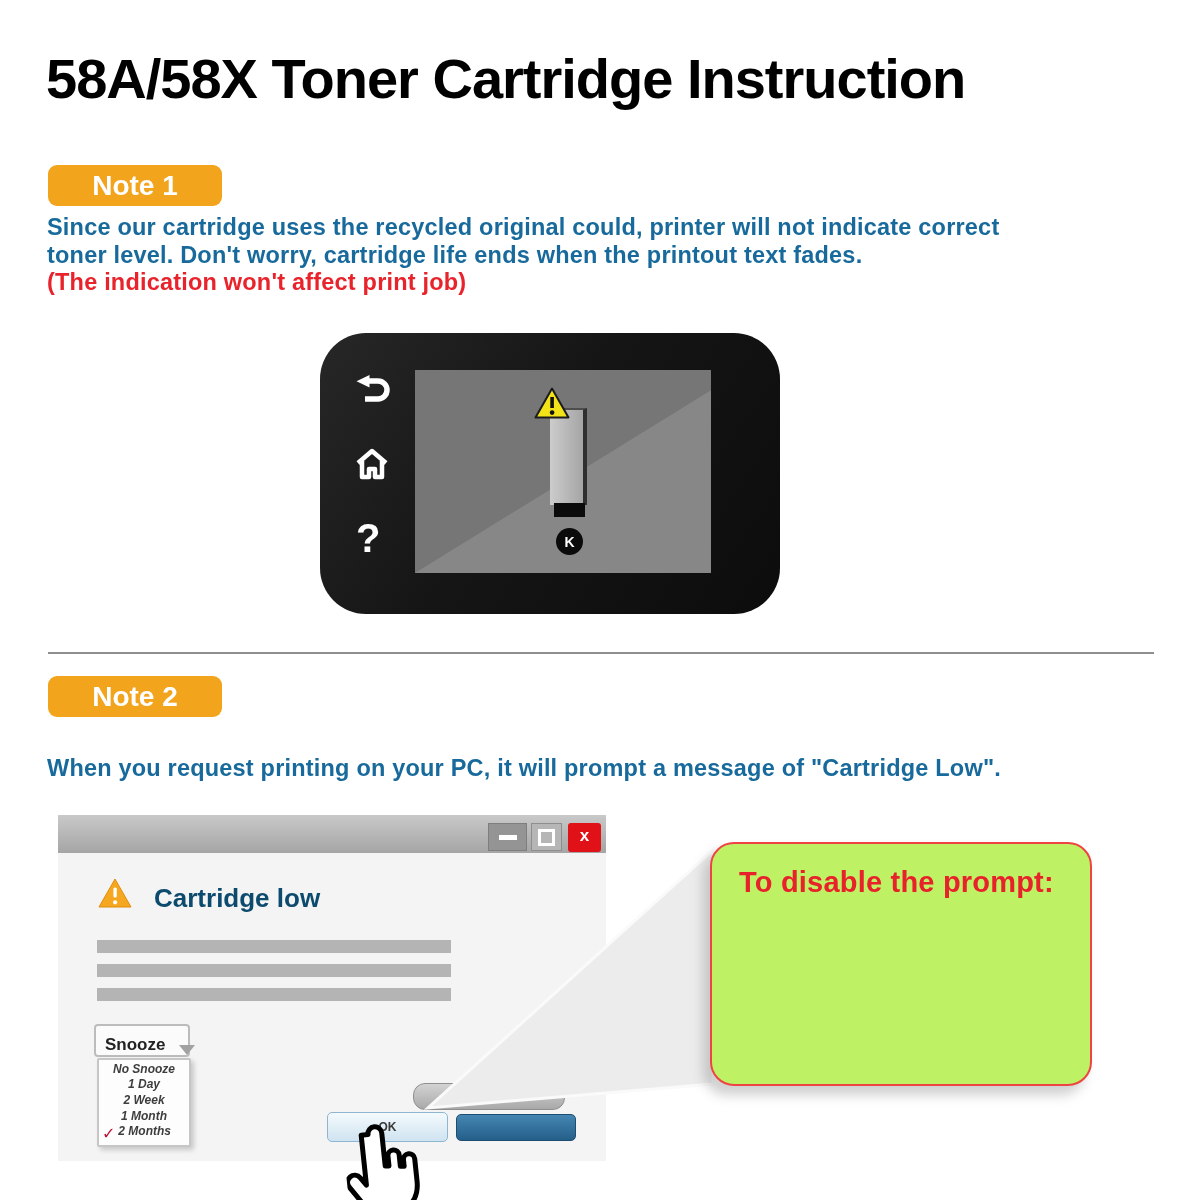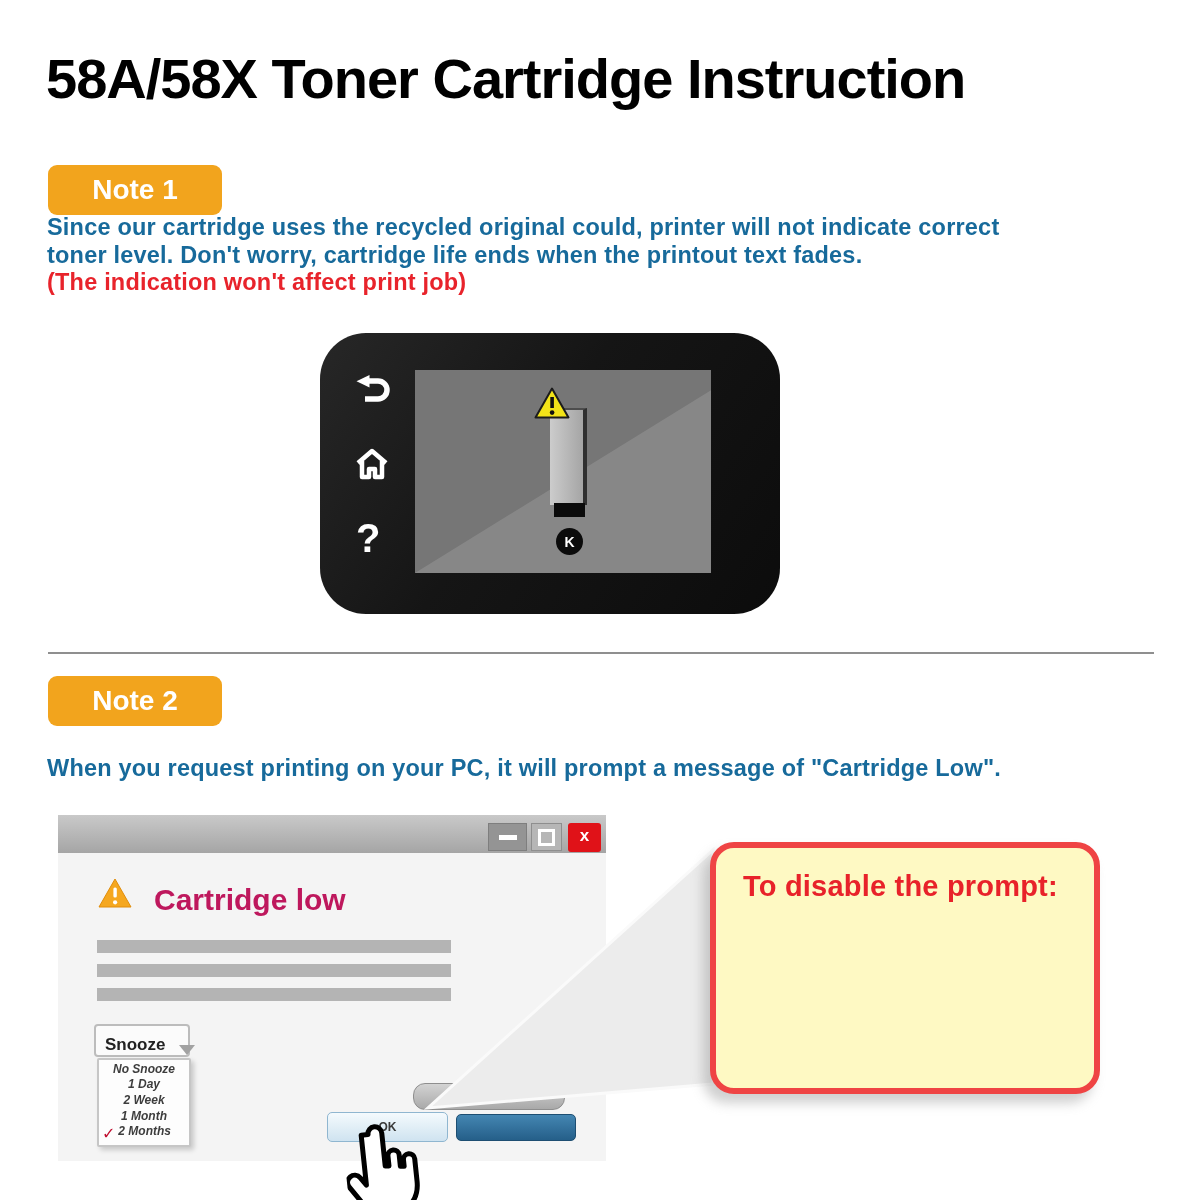--- a/index.html
+++ b/index.html
@@ -4,21 +4,21 @@
 <style>
   html,body{margin:0;padding:0;background:#fff;}
   #canvas{position:relative;width:1200px;height:1200px;background:#fff;overflow:hidden;
           font-family:"Liberation Sans","DejaVu Sans",sans-serif;}
   .abs{position:absolute;}
 
   
   .page-title{left:46px;top:46px;font-size:56px;font-weight:bold;color:#000000;letter-spacing:-1px;}
 
   
-  .note-badge{width:174px;height:50px;background:#F2A41D;border-radius:9px;color:#fff;
+  .note-badge{width:174px;height:41px;background:#F2A41D;border-radius:9px;color:#fff;
               font-size:28px;font-weight:bold;display:flex;align-items:center;justify-content:center;}
   #note1-badge{left:48px;top:165px;}
   #note2-badge{left:48px;top:676px;}
 
   
   .para{left:47px;color:#176A9B;font-size:23.5px;font-weight:bold;line-height:27.5px;letter-spacing:.2px;}
   #para1{top:214px;}
   #para2{top:755px;}
   .para .red-line{color:#E8232B;}
 
@@ -47,21 +47,21 @@
   #dialog{left:58px;top:815px;width:548px;height:346px;background:#f4f4f4;}
   #dialog-titlebar{left:0;top:0;width:548px;height:38px;background:linear-gradient(#c9c9c9,#a5a5a5);}
   .win-btn{top:8px;height:26px;display:flex;align-items:center;justify-content:center;}
   #min-btn{left:430px;width:37px;background:#949494;border:1px solid #7e7e7e;}
   #min-btn .bar{width:18px;height:5px;background:#fff;}
   #max-btn{left:473px;width:29px;background:#b6b6b6;border:1px solid #8e8e8e;}
   #max-btn .sq{width:11px;height:11px;border:3px solid #fff;}
   #close-btn{left:510px;width:33px;background:#E01218;border-radius:3px;color:#fff;
              font-size:17px;font-weight:bold;padding-bottom:3px;box-sizing:content-box;}
   #dlg-warning{left:40px;top:63px;}
-  #dlg-heading{left:96px;top:68px;font-size:30px;font-weight:bold;color:#be185d;}
+  #dlg-heading{left:96px;top:68px;font-size:26px;font-weight:bold;color:#0c4a6e;}
   .gray-line{left:39px;width:354px;height:13px;background:#b4b4b4;}
   #line1{top:125px;} #line2{top:149px;} #line3{top:173px;}
 
   #snooze-btn{left:36px;top:209px;width:92px;height:29px;background:#fbfbfb;border:2px solid #bcbcbc;
               border-radius:4px;display:flex;align-items:flex-end;z-index:3;}
   #snooze-btn .lbl{font-size:17px;font-weight:bold;color:#222;padding-left:9px;}
   #snooze-btn .sep{margin-left:7px;width:1px;height:17px;background:#bbb;}
   #snooze-btn .caret{margin-left:7px;width:0;height:0;border-left:8px solid transparent;
                      border-right:8px solid transparent;border-top:10px solid #a2a2a2;}
 
@@ -76,21 +76,21 @@
             background:linear-gradient(#d3d3d3,#a9a9a9);border:1px solid #8e8e8e;}
   #ok-btn{left:269px;top:297px;width:119px;height:28px;border-radius:5px;z-index:3;
           background:linear-gradient(#f4fafd,#cfe3f0);border:1px solid #8fb6d0;
           display:flex;align-items:center;justify-content:center;
           font-size:12px;font-weight:bold;color:#3a3a3a;}
   #blue-btn{left:398px;top:299px;width:118px;height:25px;border-radius:5px;z-index:3;
             background:linear-gradient(#4486b2,#255f89);border:1px solid #1d4e72;}
 
   
   #beam{left:0;top:0;z-index:2;pointer-events:none;}
-  #callout{left:710px;top:842px;width:378px;height:240px;background:#fef9c3;border:6px solid #ef4444;
+  #callout{left:710px;top:842px;width:378px;height:240px;background:#bef264;border:2px solid #ef4444;
            border-radius:24px;box-shadow:-7px 9px 12px rgba(150,150,150,.45);z-index:4;}
   #callout-heading{left:27px;top:22px;font-size:29px;font-weight:bold;color:#E8222A;letter-spacing:.2px;}
   #callout-steps{left:28px;top:76px;font-size:25px;font-weight:bold;color:#141414;}
   #callout-steps .step{margin-bottom:14px;line-height:26px;}
 
   #hand{left:346px;top:1122px;z-index:6;transform:rotate(-6deg);}
 </style>
 </head>
 <body>
 

